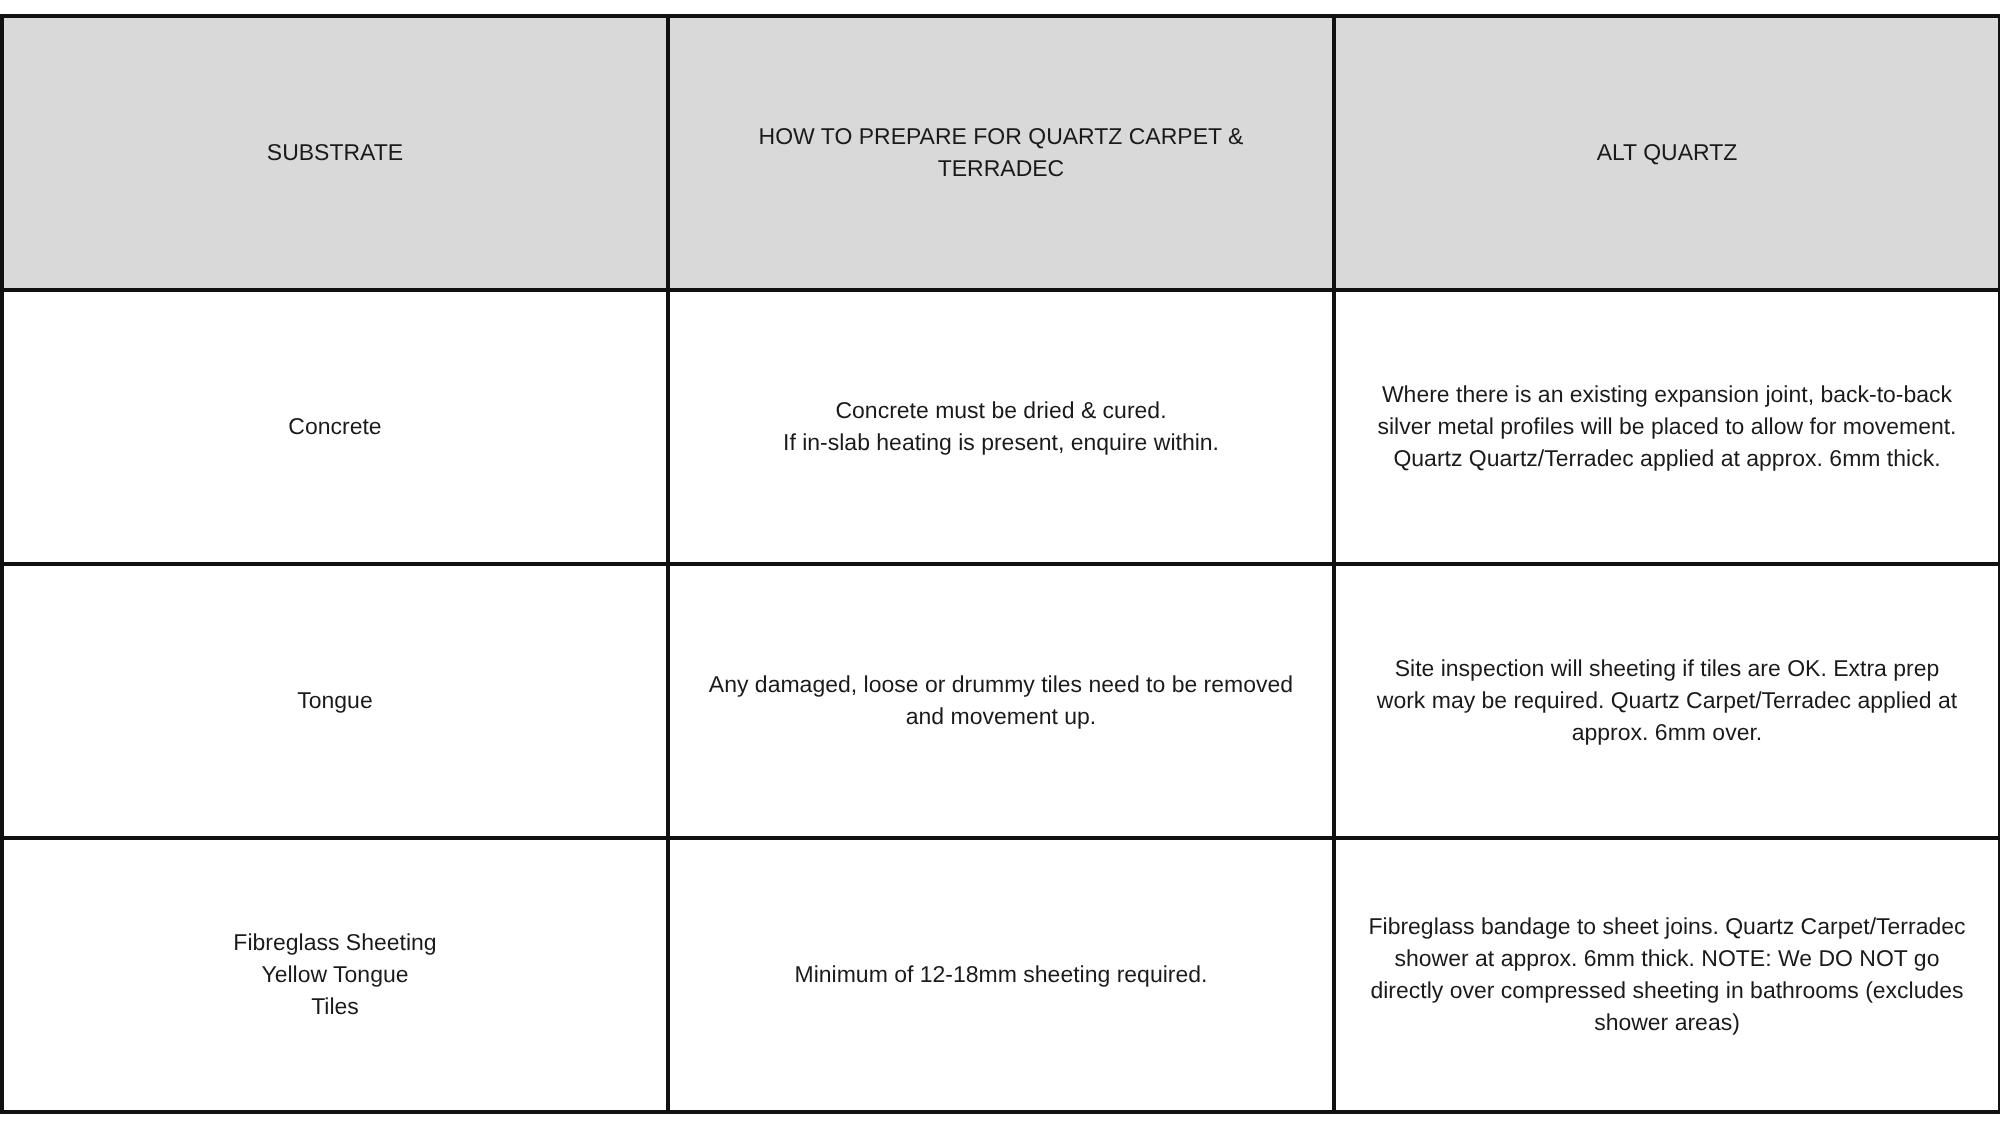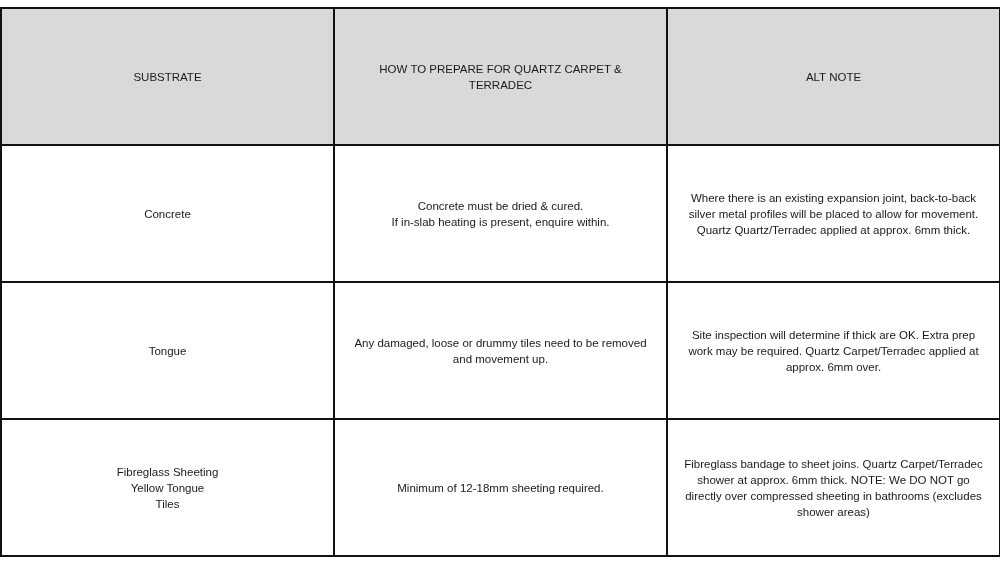--- a/index.html
+++ b/index.html
@@ -26,21 +26,21 @@
 <table class="grid">
   <colgroup>
       <col class="c1">
       <col class="c2">
       <col class="c3">
     </colgroup>
   <thead>
     <tr>
       <th>SUBSTRATE</th>
       <th>HOW TO PREPARE FOR QUARTZ CARPET &amp; TERRADEC</th>
-      <th>ALT NOTE</th>
+      <th>ALT QUARTZ</th>
     </tr>
   </thead>
   <tbody>
     <tr>
       <td>
         <span class="line">Concrete</span>
       </td>
       <td>
         <span class="line">Concrete must be dried &amp; cured.</span>
         <span class="line">If in-slab heating is present, enquire within.</span>
@@ -53,21 +53,21 @@
     </tr>
     <tr>
       <td>
         <span class="line">Tongue</span>
       </td>
       <td>
         <span class="line">Any damaged, loose or drummy tiles need to be removed</span>
         <span class="line">and movement up.</span>
       </td>
       <td>
-        <span class="line">Site inspection will determine if thick are OK. Extra prep</span>
+        <span class="line">Site inspection will sheeting if tiles are OK. Extra prep</span>
         <span class="line">work may be required. Quartz Carpet/Terradec applied at</span>
         <span class="line">approx. 6mm over.</span>
       </td>
     </tr>
     <tr>
       <td>
         <span class="line">Fibreglass Sheeting</span>
         <span class="line">Yellow Tongue</span>
         <span class="line">Tiles</span>
       </td>

